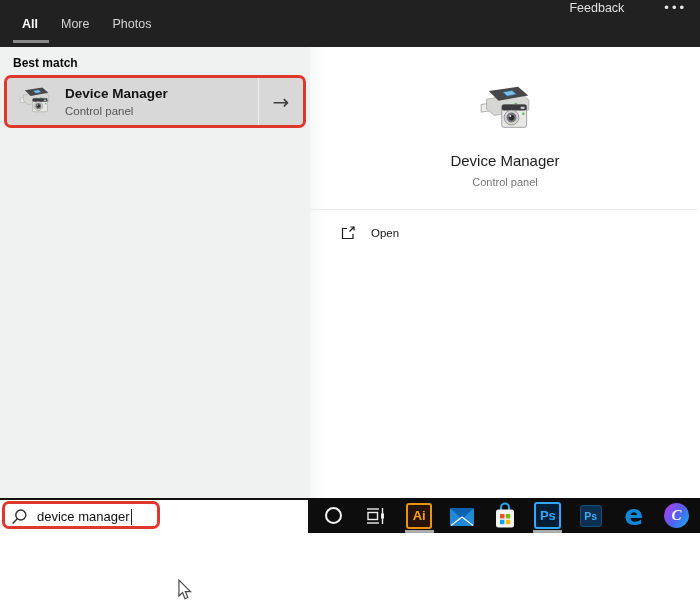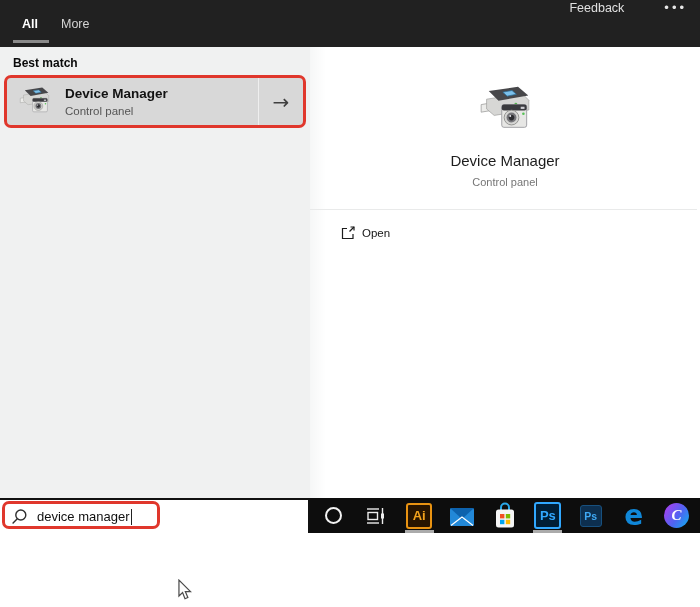--- a/index.html
+++ b/index.html
@@ -34,21 +34,21 @@
   .result-sub { font-size:11.5px; color:#555; margin-top:2px; }
   .row-divider { width:1px; height:100%; background:#efefef; margin-left:auto; }
   .arrow-cell { width:44px; height:100%; display:flex; align-items:center; justify-content:center;
                 font-size:20px; color:#3f3f3f; font-family:"DejaVu Sans",sans-serif; }
 
   .preview { text-align:center; }
   .preview-icon { margin-top:37px; width:52px; height:52px; display:inline-block; }
   .preview-title { font-size:15px; color:#1d1d1d; margin-top:12px; }
   .preview-sub { font-size:11px; color:#767676; margin-top:7px; }
   .preview-divider { height:1px; background:#e9eaea; margin:21px 3px 0 0; }
-  .action-row { display:flex; align-items:center; gap:6px; margin:15px 0 0 30px; width:fit-content; }
+  .action-row { display:flex; align-items:center; gap:15px; margin:15px 0 0 30px; width:fit-content; }
   .action-label { font-size:11.5px; color:#151515; }
 
   
   .bottom { display:flex; height:35px; }
   .searchbox { width:310px; border-top:2px solid #111; border-right:2px solid #111;
                background:#fff; display:flex; align-items:center; position:relative; }
   .search-glyph { margin-left:10px; flex:none; }
   .search-value { margin-left:9px; font-size:13px; color:#101010; }
   .caret { width:1.5px; height:16px; background:#222; margin-left:1px; }
   .search-red-box { position:absolute; left:2px; top:1px; width:158px; height:28px;
@@ -77,20 +77,23 @@
 
 <div class="screen">
 
   <header class="topbar">
     <nav class="tabs">
       <div class="tab active">
         <span class="tab-label">All</span>
       </div>
       <div class="tab">
         <span class="tab-label">More</span>
+      </div>
+      <div class="tab">
+        <span class="tab-label">Photos</span>
       </div>
     </nav>
     <div class="topbar-right">
       <span class="feedback">Feedback</span>
       <span class="overflow-dots">•••</span>
     </div>
   </header>
 
   <div class="main">
 

